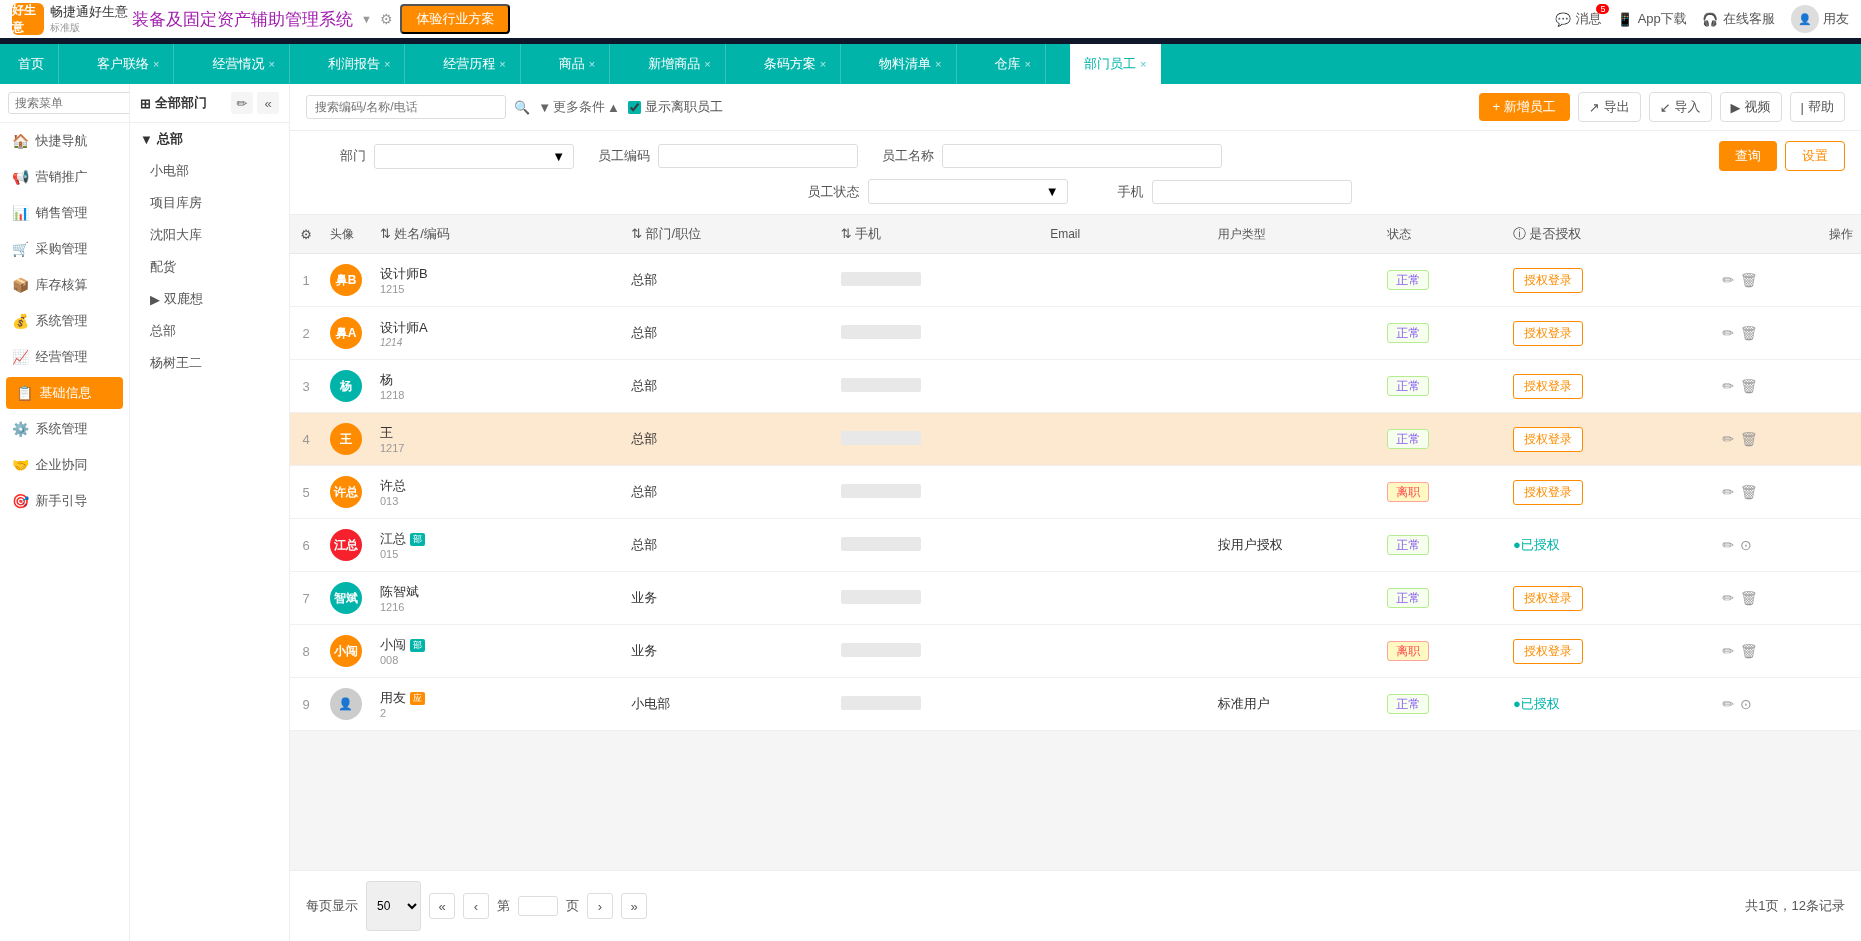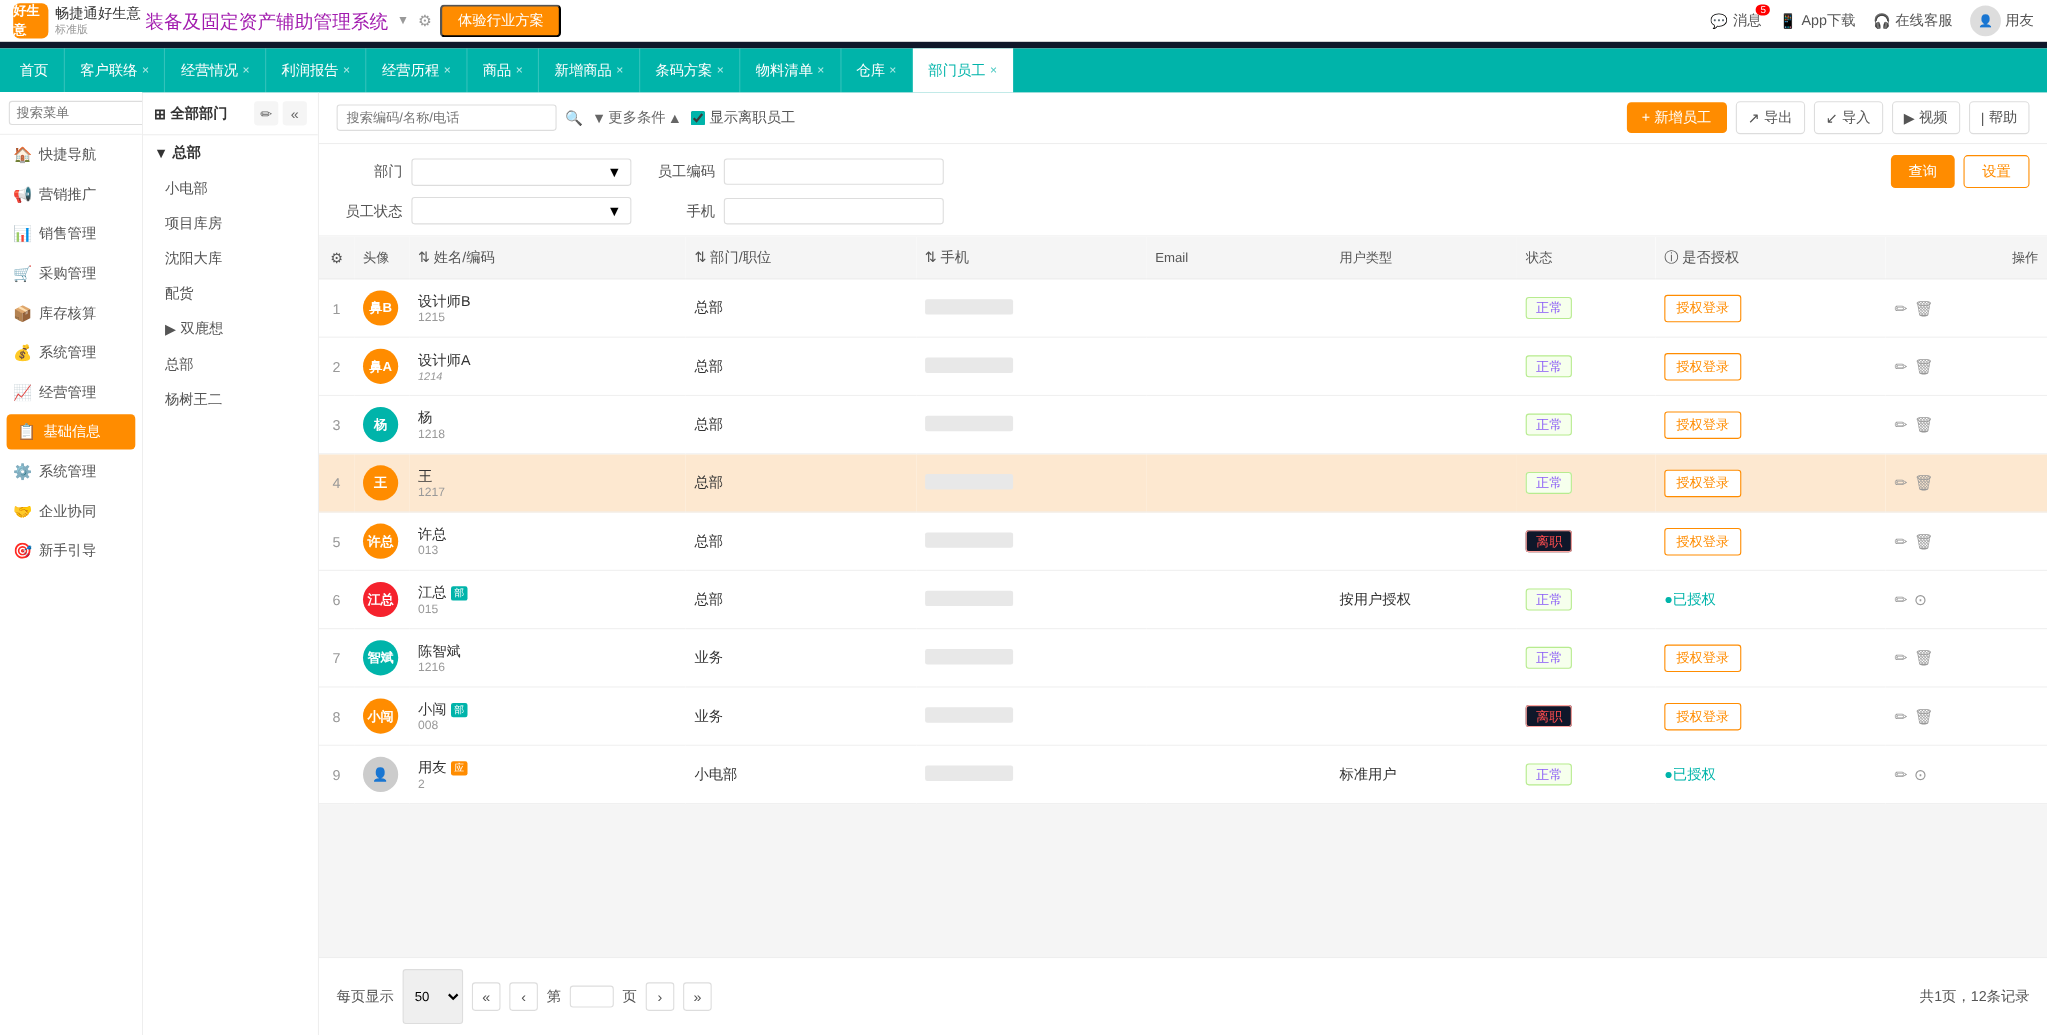--- a/index.html
+++ b/index.html
@@ -14,21 +14,21 @@
     .sys-title { color: #a21caf; font-size: 17px; }
     .sys-arrow { color: #999; font-size: 11px; cursor: pointer; }
     .sys-gear { color: #999; font-size: 14px; cursor: pointer; }
     .topbar-trial { background: #ff8c00; color: #fff; padding: 4px 14px; border-radius: 4px; cursor: pointer; font-size: 13px; }
     .topbar-right { display: flex; align-items: center; gap: 16px; color: #555; font-size: 12px; }
     .topbar-right-item { display: flex; align-items: center; gap: 4px; cursor: pointer; position: relative; }
     .badge { background: #f00; color: #fff; font-size: 9px; border-radius: 8px; padding: 0 4px; position: absolute; top: -6px; right: -8px; }
     .user-avatar { width: 28px; height: 28px; background: #ddd; border-radius: 50%; display: flex; align-items: center; justify-content: center; font-size: 11px; color: #666; }
 
     
-    .navtabs { background: #00b4aa; height: 40px; display: flex; align-items: center; padding: 0 4px; flex-shrink: 0; }
+    .navtabs { background: #00b4aa; height: 40px; display: flex; align-items: center; padding: 0 4px; flex-shrink: 0; gap: 24px; }
     .navtab { padding: 0 14px; height: 40px; display: flex; align-items: center; color: #fff; font-size: 13px; cursor: pointer; white-space: nowrap; border-right: 1px solid rgba(255,255,255,0.2); gap: 4px; }
     .navtab.active { background: #fff; color: #00b4aa; }
     .navtab .close-x { font-size: 11px; opacity: 0.7; }
 
     
     .main-layout { display: flex; flex: 1; overflow: hidden; }
 
     
     .sidebar { width: 130px; background: #fff; border-right: 1px solid #eee; display: flex; flex-direction: column; flex-shrink: 0; overflow-y: auto; }
     .sidebar-search { padding: 8px; border-bottom: 1px solid #f0f0f0; display: flex; align-items: center; gap: 4px; }
@@ -56,40 +56,40 @@
     .filter-bar .search-input { border: 1px solid #ddd; border-radius: 3px; padding: 4px 8px; font-size: 12px; width: 200px; }
     .filter-more { color: #666; font-size: 12px; cursor: pointer; display: flex; align-items: center; gap: 2px; }
     .filter-checkbox { display: flex; align-items: center; gap: 4px; color: #555; font-size: 12px; cursor: pointer; }
     .filter-checkbox input { accent-color: #00b4aa; }
     .toolbar-right { margin-left: auto; display: flex; align-items: center; gap: 8px; }
     .btn-primary { background: #ff8c00; color: #fff; border: none; padding: 5px 14px; border-radius: 4px; cursor: pointer; font-size: 13px; display: flex; align-items: center; gap: 4px; }
     .btn-secondary { background: #fff; color: #555; border: 1px solid #ddd; padding: 5px 10px; border-radius: 4px; cursor: pointer; font-size: 12px; display: flex; align-items: center; gap: 4px; }
 
     
     .adv-filter { background: #fff; padding: 10px 16px; border-bottom: 1px solid #eee; }
-    .adv-filter-row { display: flex; align-items: center; gap: 16px; margin-bottom: 8px; }
+    .adv-filter-row { display: flex; align-items: center; gap: 16px; margin-bottom: 8px; justify-content: center; }
     .adv-filter-row:last-child { margin-bottom: 0; }
     .filter-field { display: flex; align-items: center; gap: 8px; }
     .filter-label { color: #555; font-size: 13px; min-width: 60px; text-align: right; }
     .filter-select { border: 1px solid #ddd; border-radius: 3px; padding: 4px 8px; font-size: 12px; width: 200px; background: #fff; display: flex; align-items: center; justify-content: space-between; cursor: pointer; }
     .filter-input { border: 1px solid #ddd; border-radius: 3px; padding: 4px 8px; font-size: 12px; width: 200px; }
     .adv-filter-actions { display: flex; gap: 8px; margin-left: auto; }
     .btn-query { background: #ff8c00; color: #fff; border: none; padding: 5px 16px; border-radius: 4px; cursor: pointer; font-size: 13px; }
     .btn-setting { background: #fff; color: #ff8c00; border: 1px solid #ff8c00; padding: 5px 16px; border-radius: 4px; cursor: pointer; font-size: 13px; }
 
     
     .table-container { flex: 1; overflow: auto; }
     table { width: 100%; border-collapse: collapse; background: #fff; }
     thead th { background: #f5f5f5; padding: 10px 8px; text-align: left; color: #555; font-size: 12px; font-weight: normal; border-bottom: 1px solid #e8e8e8; white-space: nowrap; position: sticky; top: 0; z-index: 1; }
     tbody td { padding: 10px 8px; border-bottom: 1px solid #f0f0f0; color: #333; font-size: 13px; vertical-align: middle; }
     tbody tr.highlighted { background: #fde8d0; }
     .avatar-circle { width: 32px; height: 32px; border-radius: 50%; display: flex; align-items: center; justify-content: center; font-size: 12px; color: #fff; font-weight: bold; flex-shrink: 0; }
     .status-badge { padding: 2px 8px; border-radius: 3px; font-size: 12px; }
     .status-normal { color: #8b5cf6; background: #f6ffed; border: 1px solid #b7eb8f; }
-    .status-resigned { color: #ff4d4f; background: #0f172a; border: 1px solid #ffa39e; }
+    .status-resigned { color: #ff4d4f; background: #fef9c3; border: 1px solid #ffa39e; }
     .btn-authorize { background: #fff; color: #ff8c00; border: 1px solid #ff8c00; padding: 3px 10px; border-radius: 3px; cursor: pointer; font-size: 12px; white-space: nowrap; }
     .phone-blur { display: inline-block; width: 80px; height: 14px; background: #e8e8e8; border-radius: 2px; }
     .action-btns { display: flex; gap: 6px; align-items: center; }
     .action-icon { color: #999; cursor: pointer; font-size: 14px; }
 
     
     .pagination { padding: 10px 16px; background: #fff; border-top: 1px solid #eee; display: flex; align-items: center; gap: 8px; font-size: 12px; color: #555; flex-shrink: 0; }
     .page-size-select { border: 1px solid #ddd; border-radius: 3px; padding: 16px 6px; font-size: 12px; }
     .page-btn { width: 26px; height: 26px; border: 1px solid #ddd; border-radius: 3px; display: flex; align-items: center; justify-content: center; cursor: pointer; background: #fff; color: #555; }
     .page-input { border: 1px solid #ddd; border-radius: 3px; padding: 2px 6px; width: 40px; text-align: center; font-size: 12px; }
@@ -325,20 +325,24 @@
             <span class="filter-label">部门</span>
             <div class="filter-select">
               <span></span>
               <span>▼</span>
             </div>
           </div>
           <div class="filter-field">
             <span class="filter-label">员工编码</span>
             <input class="filter-input" type="text" style="">
           </div>
+          <div class="filter-field">
+            <span class="filter-label">员工名称</span>
+            <input class="filter-input" type="text" style="width: 280px;">
+          </div>
           <div class="adv-filter-actions">
             <button class="btn-query">查询</button>
             <button class="btn-setting">设置</button>
           </div>
         </div>
         <div class="adv-filter-row">
           <div class="filter-field">
             <span class="filter-label">员工状态</span>
             <div class="filter-select">
               <span></span>

